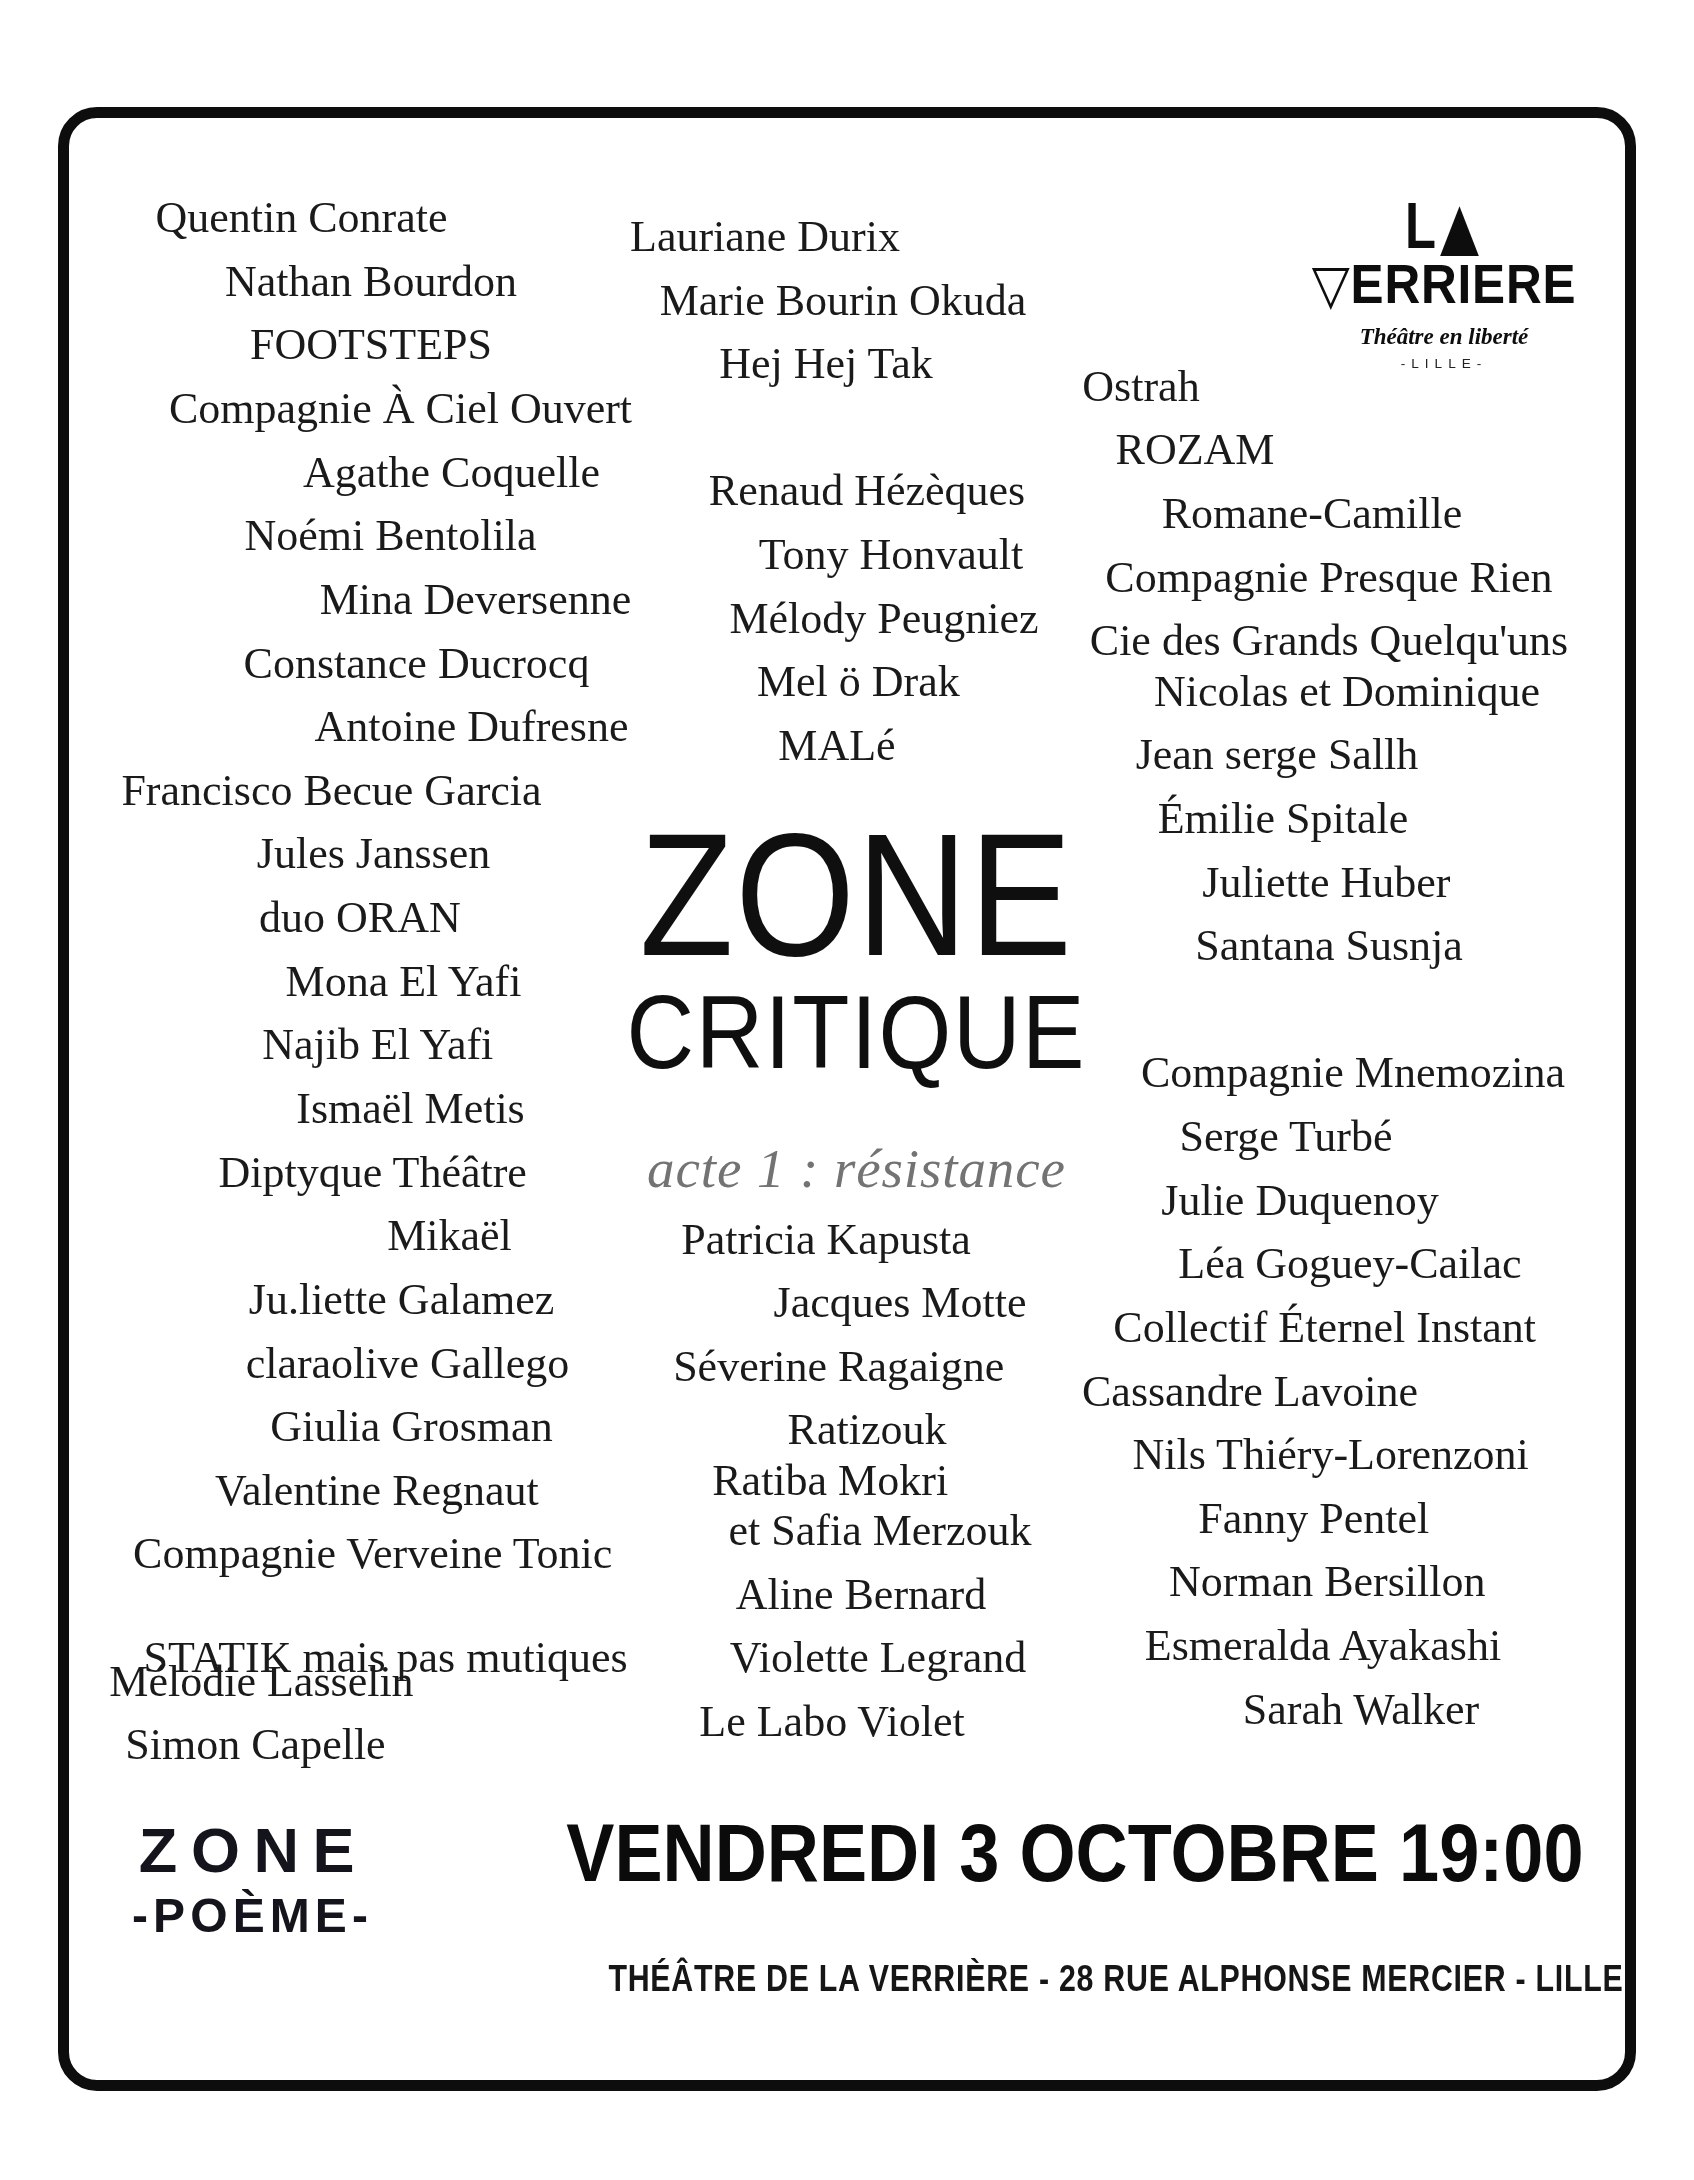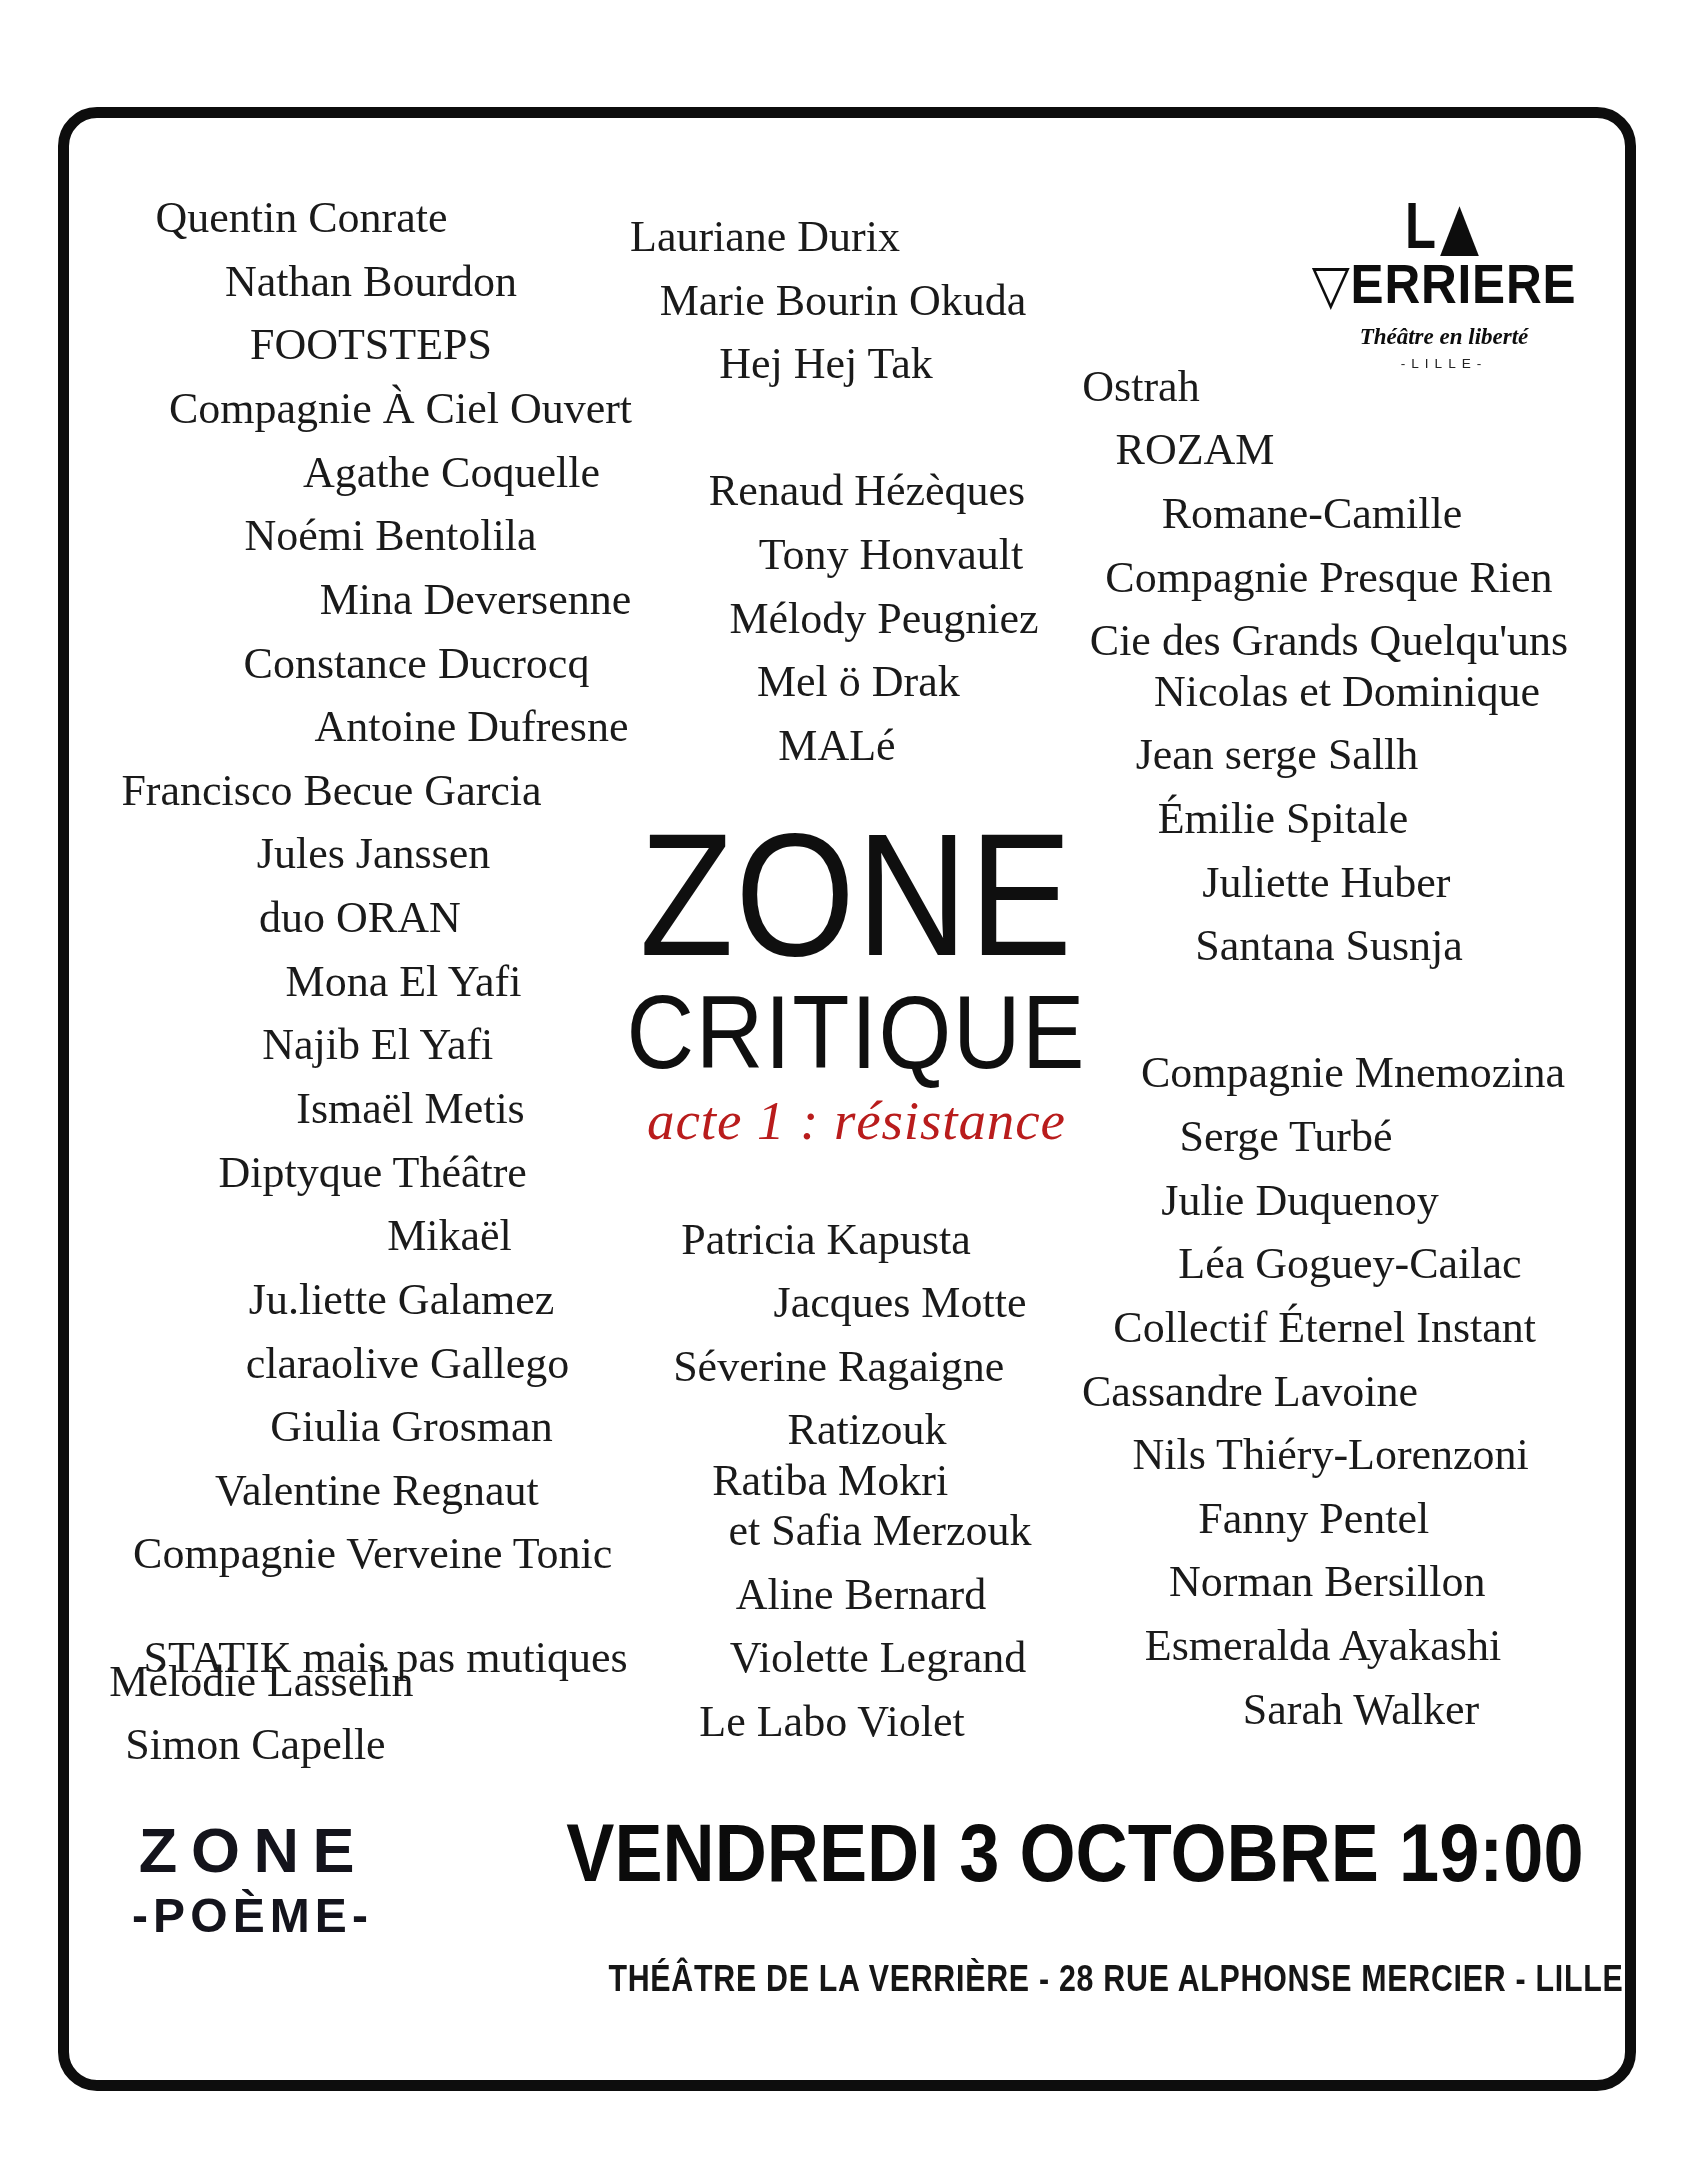--- a/index.html
+++ b/index.html
@@ -126,21 +126,21 @@
       <div class="name-line" style="top: 1678px; transform: translateX(32px);">Sarah Walker</div>
     </div>
 
   <div class="title-wrap">
     <div class="title-zone">
       <span class="squeeze sx88">ZONE</span>
     </div>
     <div class="title-critique">
       <span class="squeeze sx90">CRITIQUE</span>
     </div>
-    <div class="title-sub" id="title-sub" style="color: #b91c1c;">acte 1 : résistance</div>
+    <div class="title-sub" id="title-sub" style="color: #737373; margin-top: 48px;">acte 1 : résistance</div>
   </div>
 
   <div class="lv">
     <div class="lv-line1">
       <span class="squeeze sx78" id="lv-line1"><span>L</span><span class="lv-tri">▲</span></span>
     </div>
     <div class="lv-line2">
       <span class="squeeze sx90" id="lv-line2"><span class="lv-tri">▽</span><span>E</span><span>R</span><span>R</span><span>I</span><span>E</span><span>R</span><span>E</span></span>
     </div>
     <div class="lv-tag">Théâtre en liberté</div>

